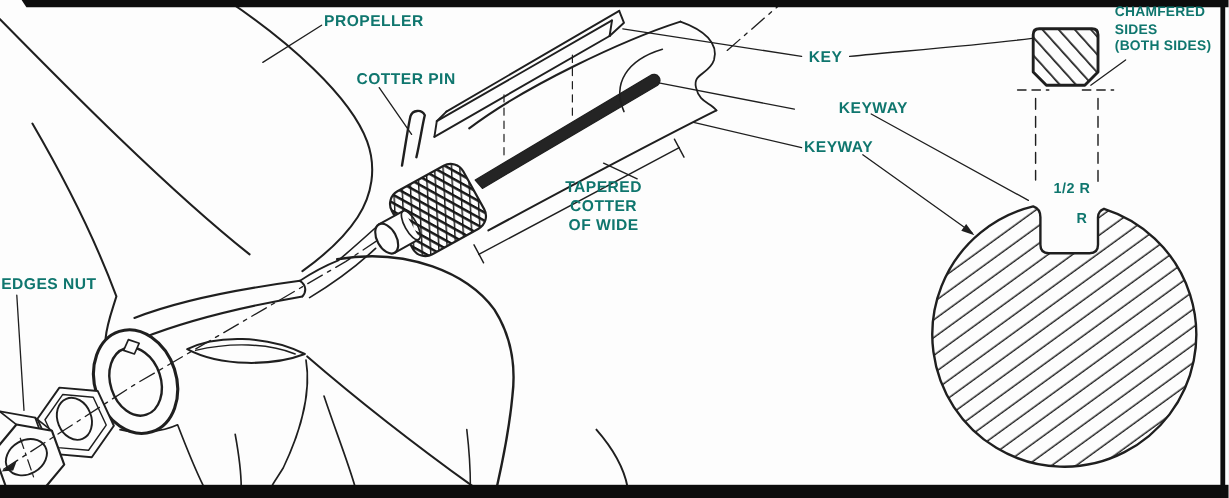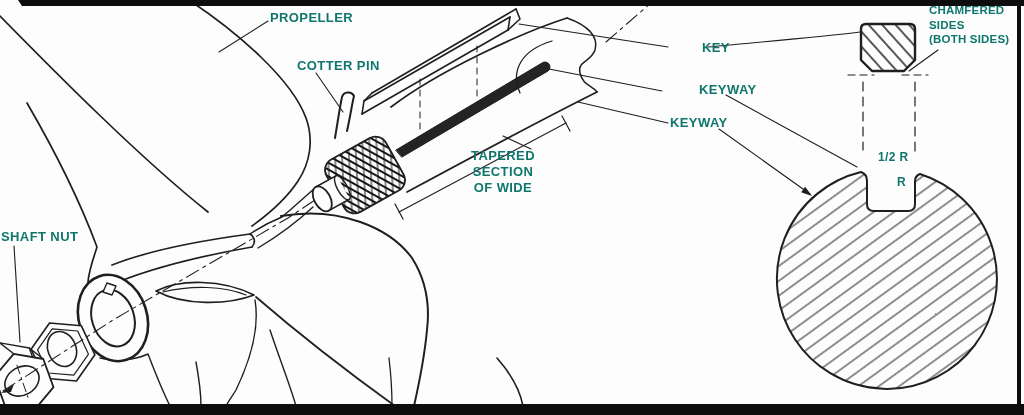--- a/index.html
+++ b/index.html
@@ -24,21 +24,21 @@
     white-space:nowrap;
     line-height:16px;
     user-select:none;
   }
   .lbl.small{font-size:11.5px;line-height:14.5px;letter-spacing:.2px;}
   .lbl.dim{font-size:12px;}
   .lbl div{white-space:nowrap;}
   
   #lbl-propeller{left:270px;top:10px;}
   #lbl-cotter-pin{left:285px;top:58px;margin-left:12px;}
-  #lbl-key{left:674px;top:40px;margin-left:28px;}
+  #lbl-key{left:674px;top:40px;}
   #lbl-keyway{left:663px;top:82px;padding-left:36px;}
   #lbl-shaft{left:670px;top:115px;}
   #lbl-tapered{left:471px;top:148px;text-align:center;}
   #lbl-wide-nut{left:1px;top:229px;}
   #lbl-chamfered{left:929px;top:3px;text-align:left;}
   #lbl-half-r{left:878px;top:149px;text-align:center;}
   #lbl-r{left:897px;top:174px;}
 </style>
 </head>
 <body>
@@ -203,24 +203,24 @@
     </g>
   </svg>
 
   <div class="lbl" id="lbl-propeller">PROPELLER</div>
   <div class="lbl" id="lbl-cotter-pin">COTTER PIN</div>
   <div class="lbl" id="lbl-key">KEY</div>
   <div class="lbl" id="lbl-keyway">KEYWAY</div>
   <div class="lbl" id="lbl-shaft">KEYWAY</div>
   <div class="lbl" id="lbl-tapered">
     <div>TAPERED</div>
-    <div>SECTION</div>
+    <div>COTTER</div>
     <div>OF WIDE</div>
   </div>
-  <div class="lbl" id="lbl-wide-nut">SHAFT NUT</div>
+  <div class="lbl" id="lbl-wide-nut">EDGES NUT</div>
   <div class="lbl small" id="lbl-chamfered">
     <div>CHAMFERED</div>
     <div>SIDES</div>
     <div>(BOTH SIDES)</div>
   </div>
   <div class="lbl dim" id="lbl-half-r">1/2 R</div>
   <div class="lbl dim" id="lbl-r">R</div>
 
 </div>
 

